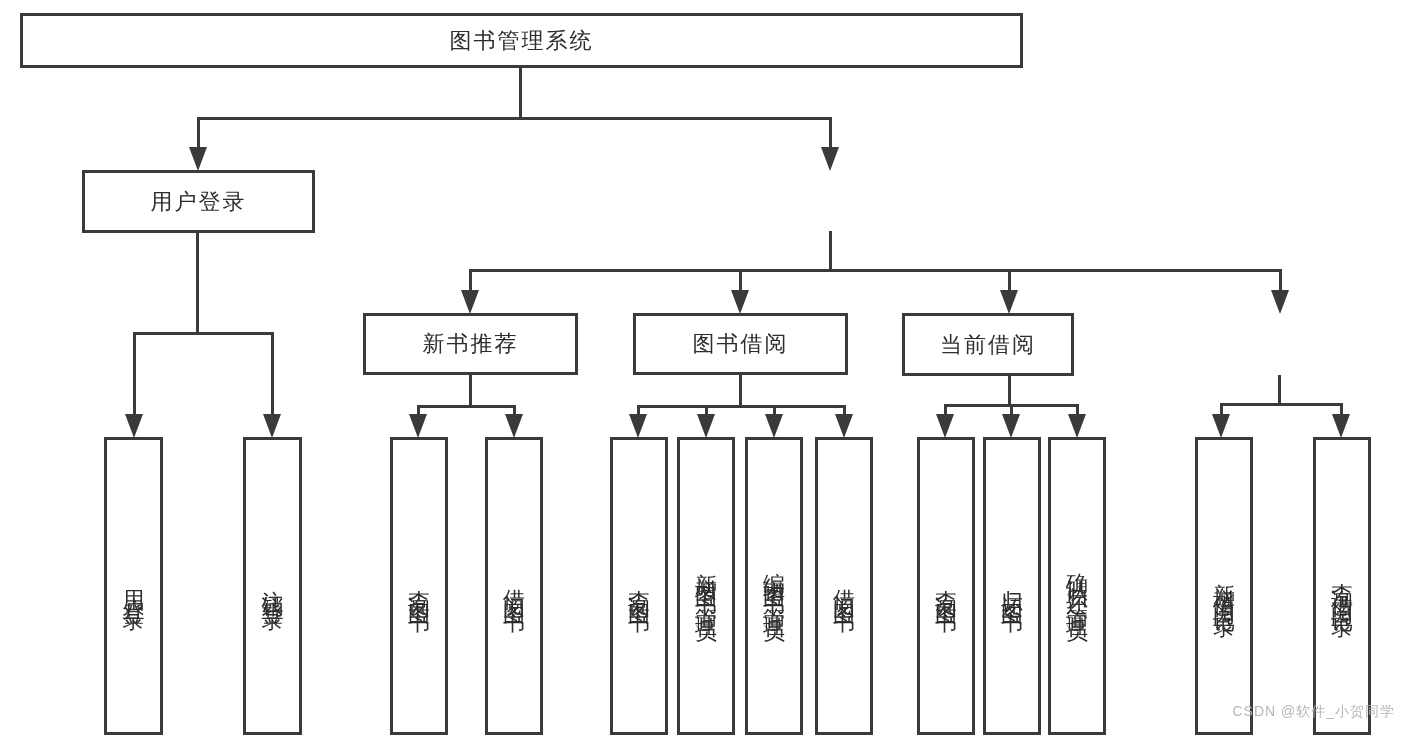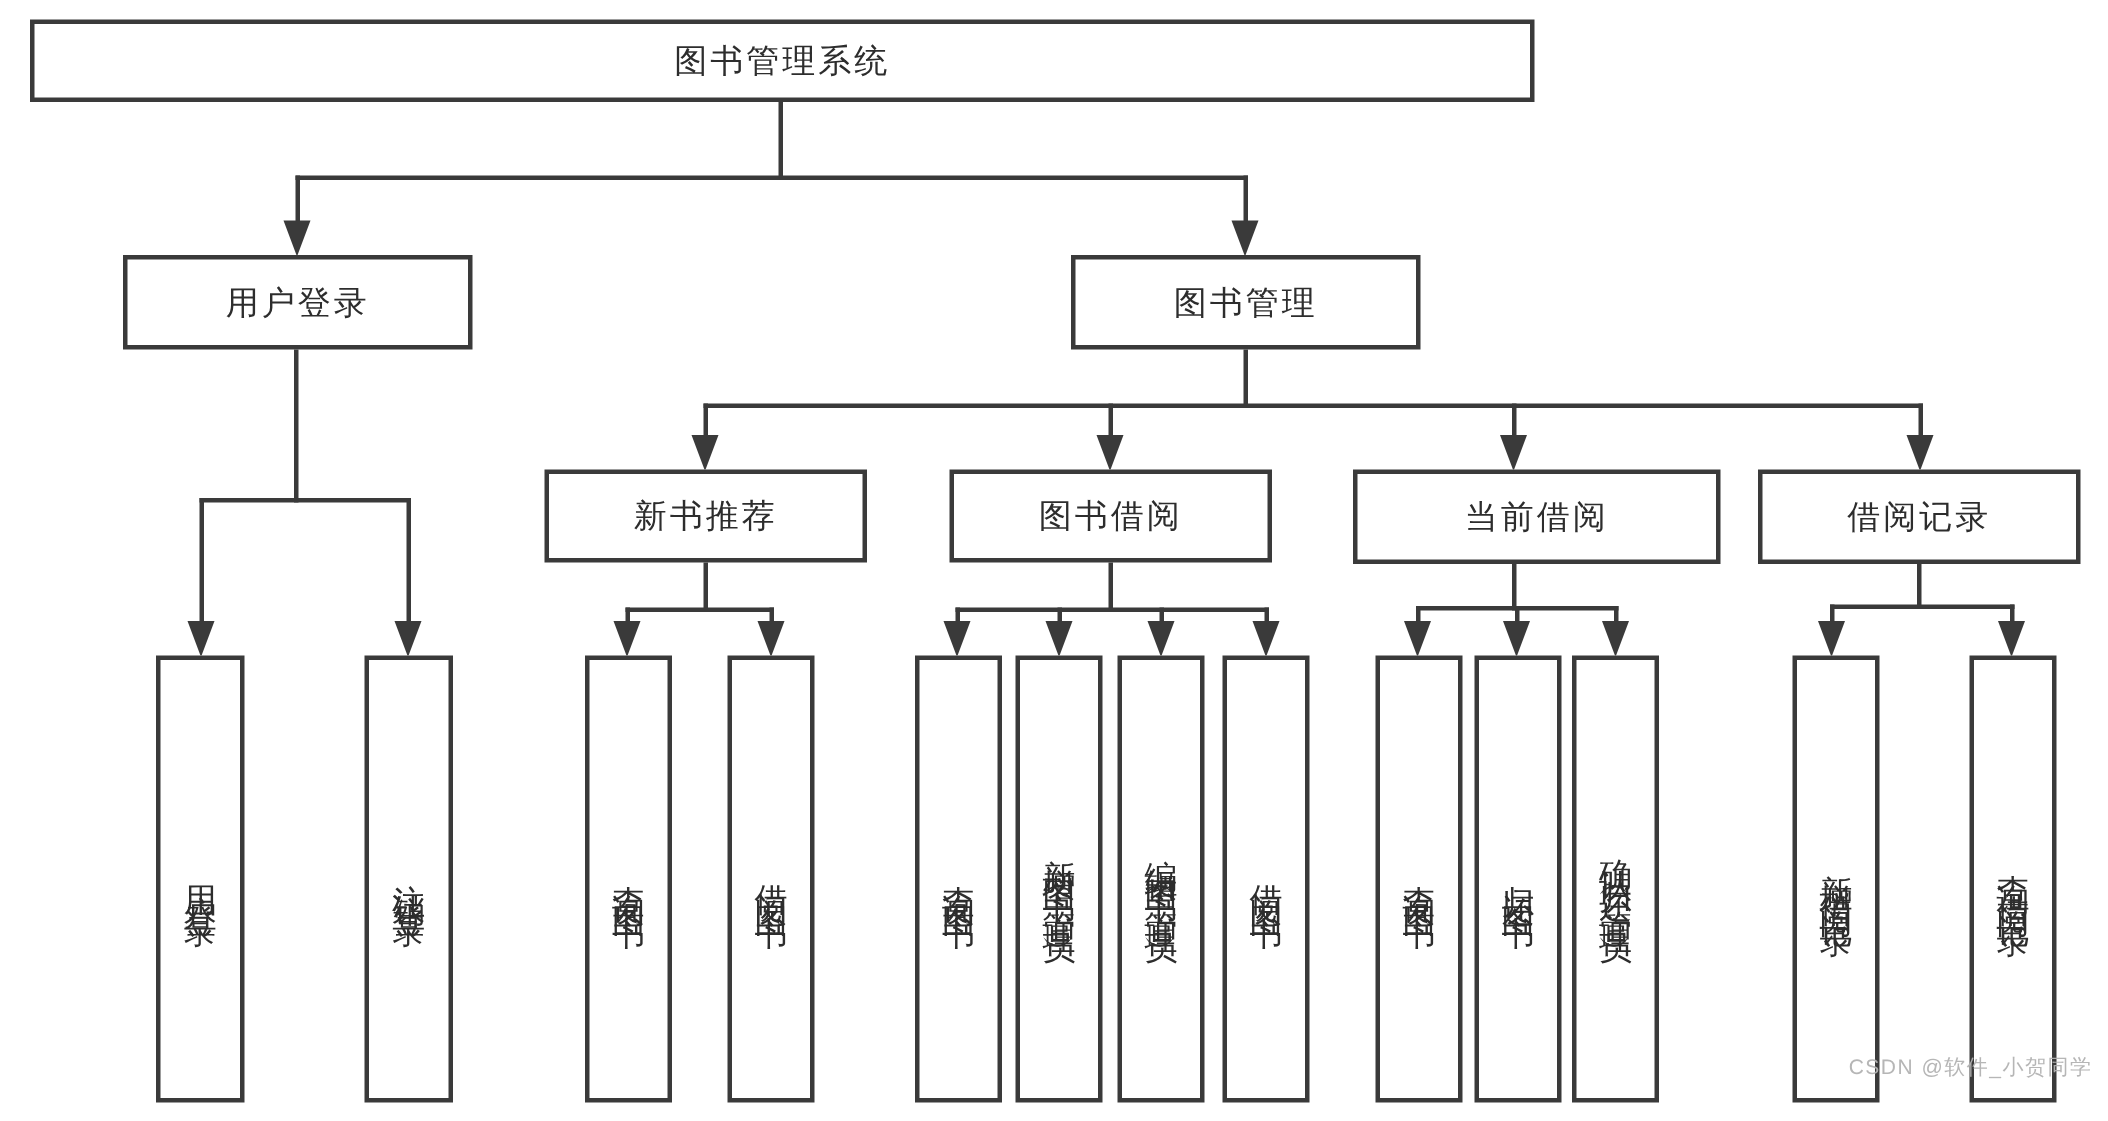--- a/index.html
+++ b/index.html
@@ -105,26 +105,24 @@
       <div class="arrowhead" style="left: 1068px; top: 414px;"></div>
       <div class="connector" style="left: 1220px; top: 403px; width: 3px; height: 13px;"></div>
       <div class="arrowhead" style="left: 1212px; top: 414px;"></div>
       <div class="connector" style="left: 1340px; top: 403px; width: 3px; height: 13px;"></div>
       <div class="arrowhead" style="left: 1332px; top: 414px;"></div>
     </div>
 
   <div class="node" style="left:20px;top:13px;width:1003px;height:55px">图书管理系统</div>
 
   <div class="node" style="left:82px;top:170px;width:233px;height:63px">用户登录</div>
-  <div class="node" style="left:714px;top:170px;width:233px;height:63px">图书管理</div>
 
   <div class="node" style="left:633px;top:313px;width:215px;height:62px">图书借阅</div>
   <div class="node" style="left:363px;top:313px;width:215px;height:62px">新书推荐</div>
-  <div class="node" style="left:902px;top:313px;width:245px;height:63px">当前借阅</div>
-  <div class="node" style="left:1172px;top:313px;width:215px;height:63px">借阅记录</div>
+  <div class="node" style="left:902px;top:313px;width:172px;height:63px">当前借阅</div>
 
   <div class="node leaf" style="left:104px;top:437px;width:59px;height:298px">用户登录</div>
   <div class="node leaf" style="left:243px;top:437px;width:59px;height:298px">注销登录</div>
 
   <div class="node leaf" style="left:390px;top:437px;width:58px;height:298px">查询图书</div>
   <div class="node leaf" style="left:485px;top:437px;width:58px;height:298px">借阅图书</div>
 
   <div class="node leaf" style="left:610px;top:437px;width:58px;height:298px">查询图书</div>
   <div class="node leaf" style="left:677px;top:437px;width:58px;height:298px">新增图书（管理员）</div>
   <div class="node leaf" style="left:745px;top:437px;width:58px;height:298px">编辑图书（管理员）</div>

